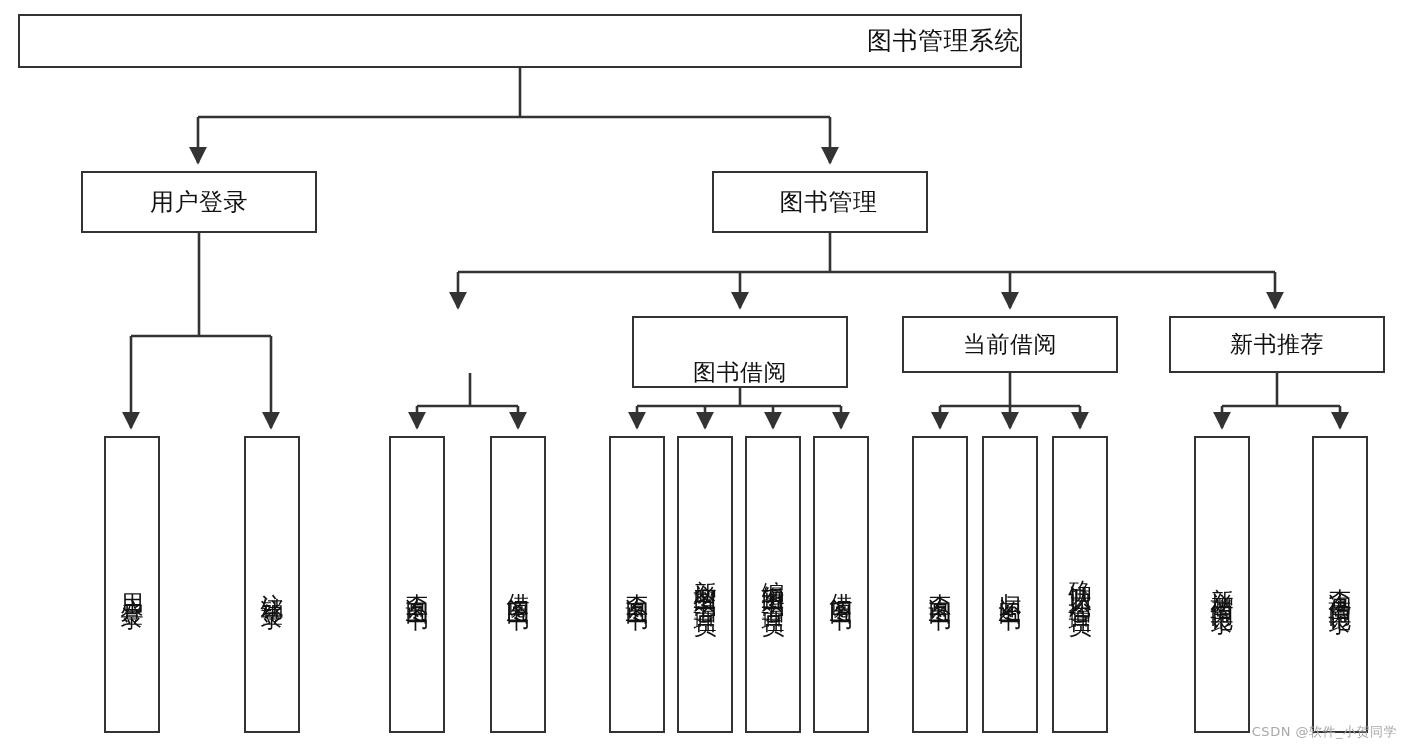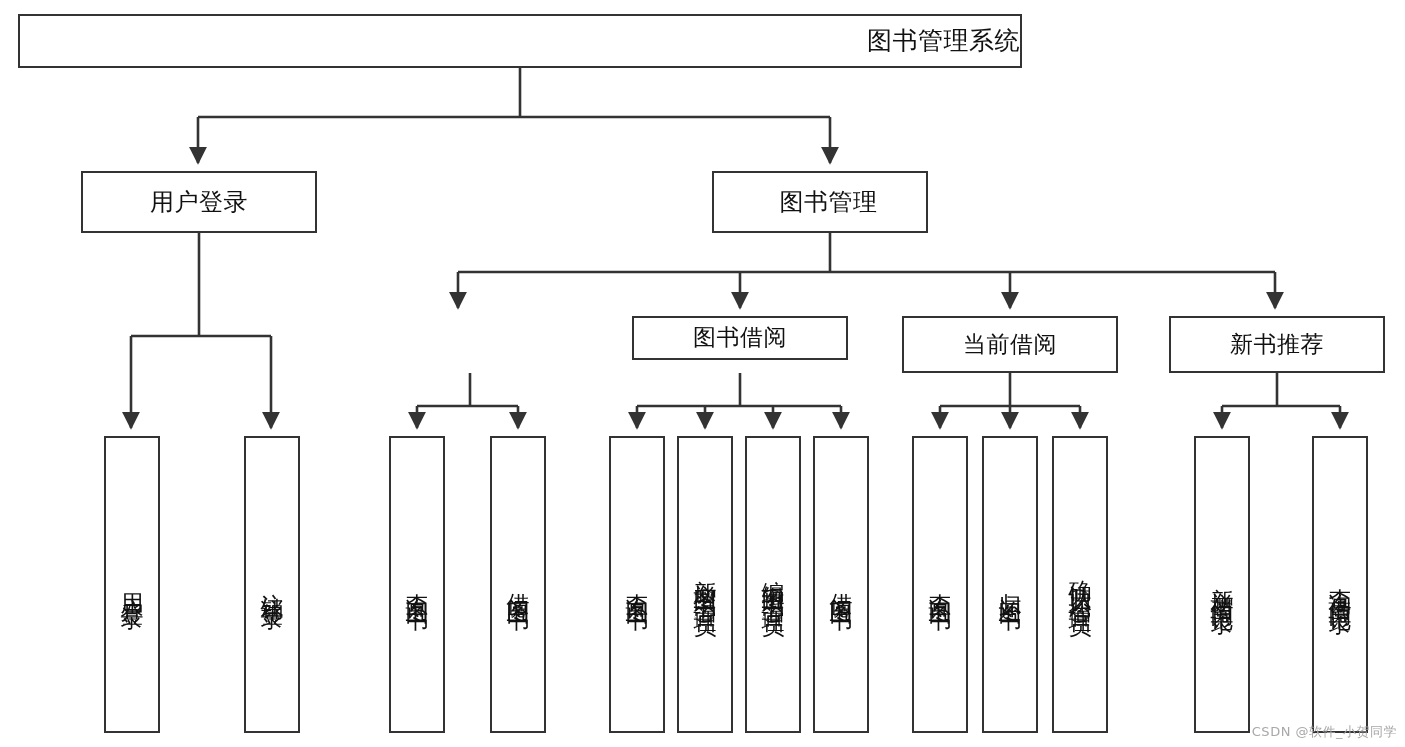--- a/index.html
+++ b/index.html
@@ -138,21 +138,21 @@
 
   <div class="node level1" style="left:81px; top:171px; width:236px; height:62px;">
     <span class="node-label">用户登录</span>
   </div>
 
   <div class="node level1" style="left:712px; top:171px; width:216px; height:62px;padding-left:17px;">
     <span class="node-label">图书管理</span>
   </div>
 
 
-  <div class="node level2" style="left:632px; top:316px; width:216px; height:44px;">
+  <div class="node level2" style="left:632px; top:316px; width:216px; height:72px;align-items:flex-end;">
     <span class="node-label">图书借阅</span>
   </div>
 
   <div class="node level2" style="left:902px; top:316px; width:216px; height:57px;align-items:center;">
     <span class="node-label">当前借阅</span>
   </div>
 
   <div class="node level2" style="left:1169px; top:316px; width:216px; height:57px;">
     <span class="node-label">新书推荐</span>
   </div>

